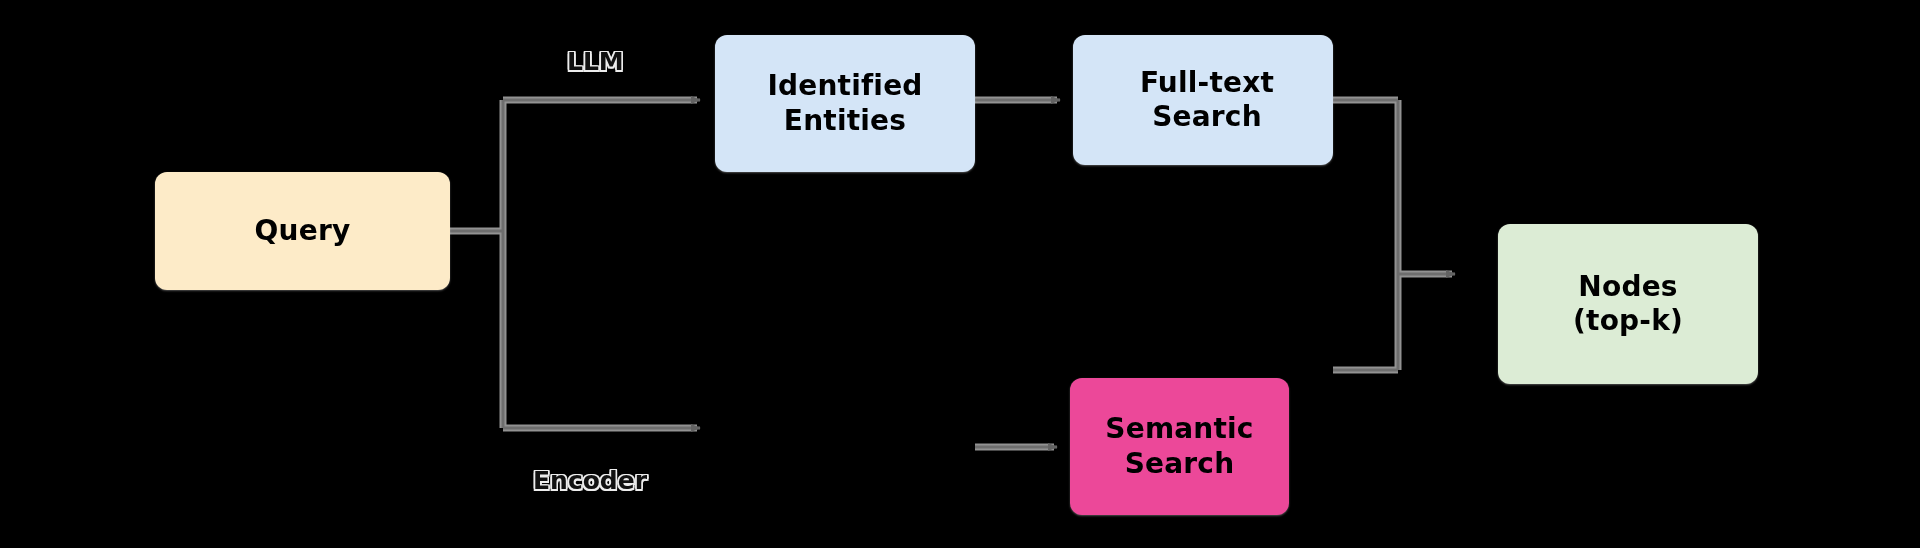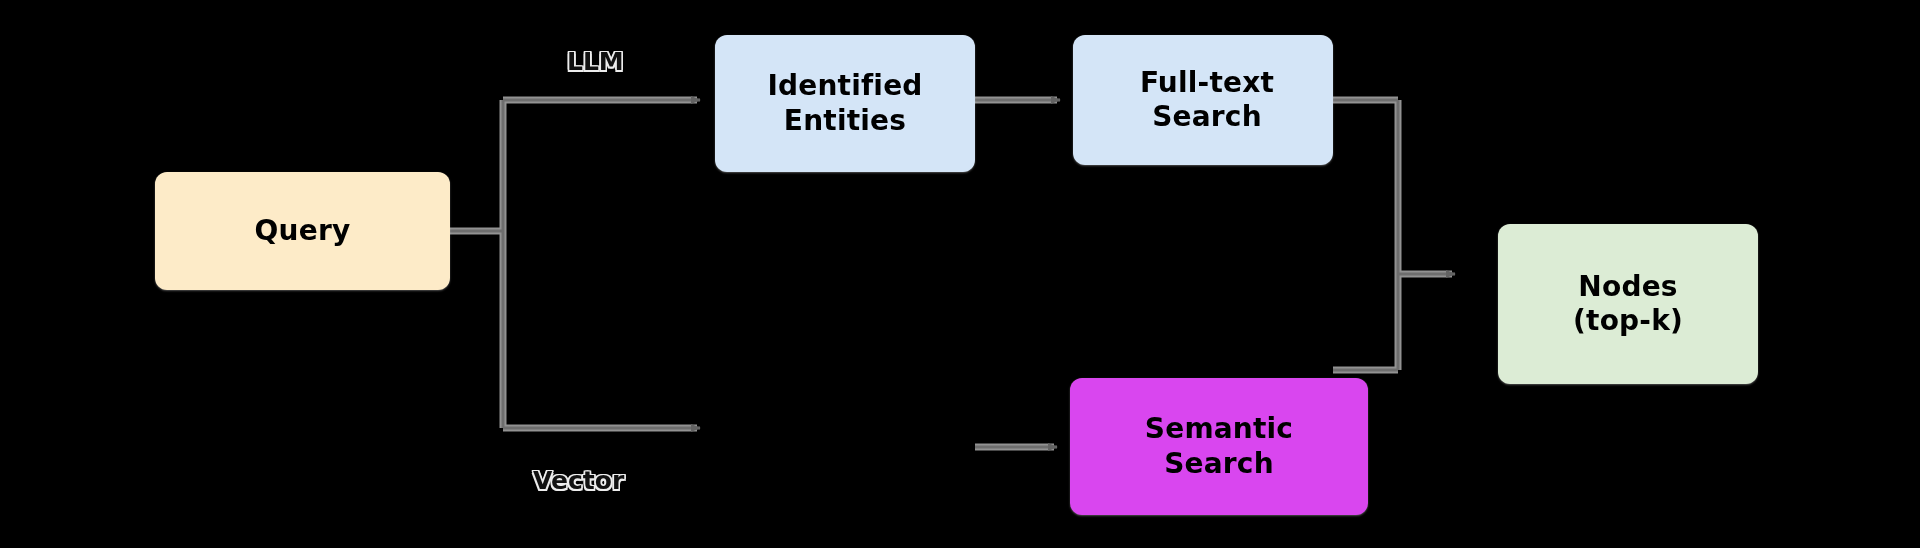--- a/index.html
+++ b/index.html
@@ -116,27 +116,27 @@
     <span class="node-label">Identified
 Entities</span>
   </div>
 
   <div class="node" style="left:1073px; top:35px; width:260px; height:130px; background:#d4e5f7;padding-left:8px;">
     <span class="node-label">Full-text
 Search</span>
   </div>
 
 
-  <div class="node" style="left:1070px; top:378px; width:298px; height:137px; background:#d946ef;">
+  <div class="node" style="left:1070px; top:378px; width:219px; height:137px; background:#ec4899;">
     <span class="node-label">Semantic
 Search</span>
   </div>
 
   <div class="node" style="left:1498px; top:208px; width:260px; height:160px; background:#dcecd5;margin-top:16px;">
     <span class="node-label">Nodes
 (top-k)</span>
   </div>
 
   <div class="edge-label" style="left:567px; top:47px;">LLM</div>
 
-  <div class="edge-label" style="left:533px; top:466px;">Vector</div>
+  <div class="edge-label" style="left:533px; top:466px;">Encoder</div>
 
 </div>
 
 </body></html>

